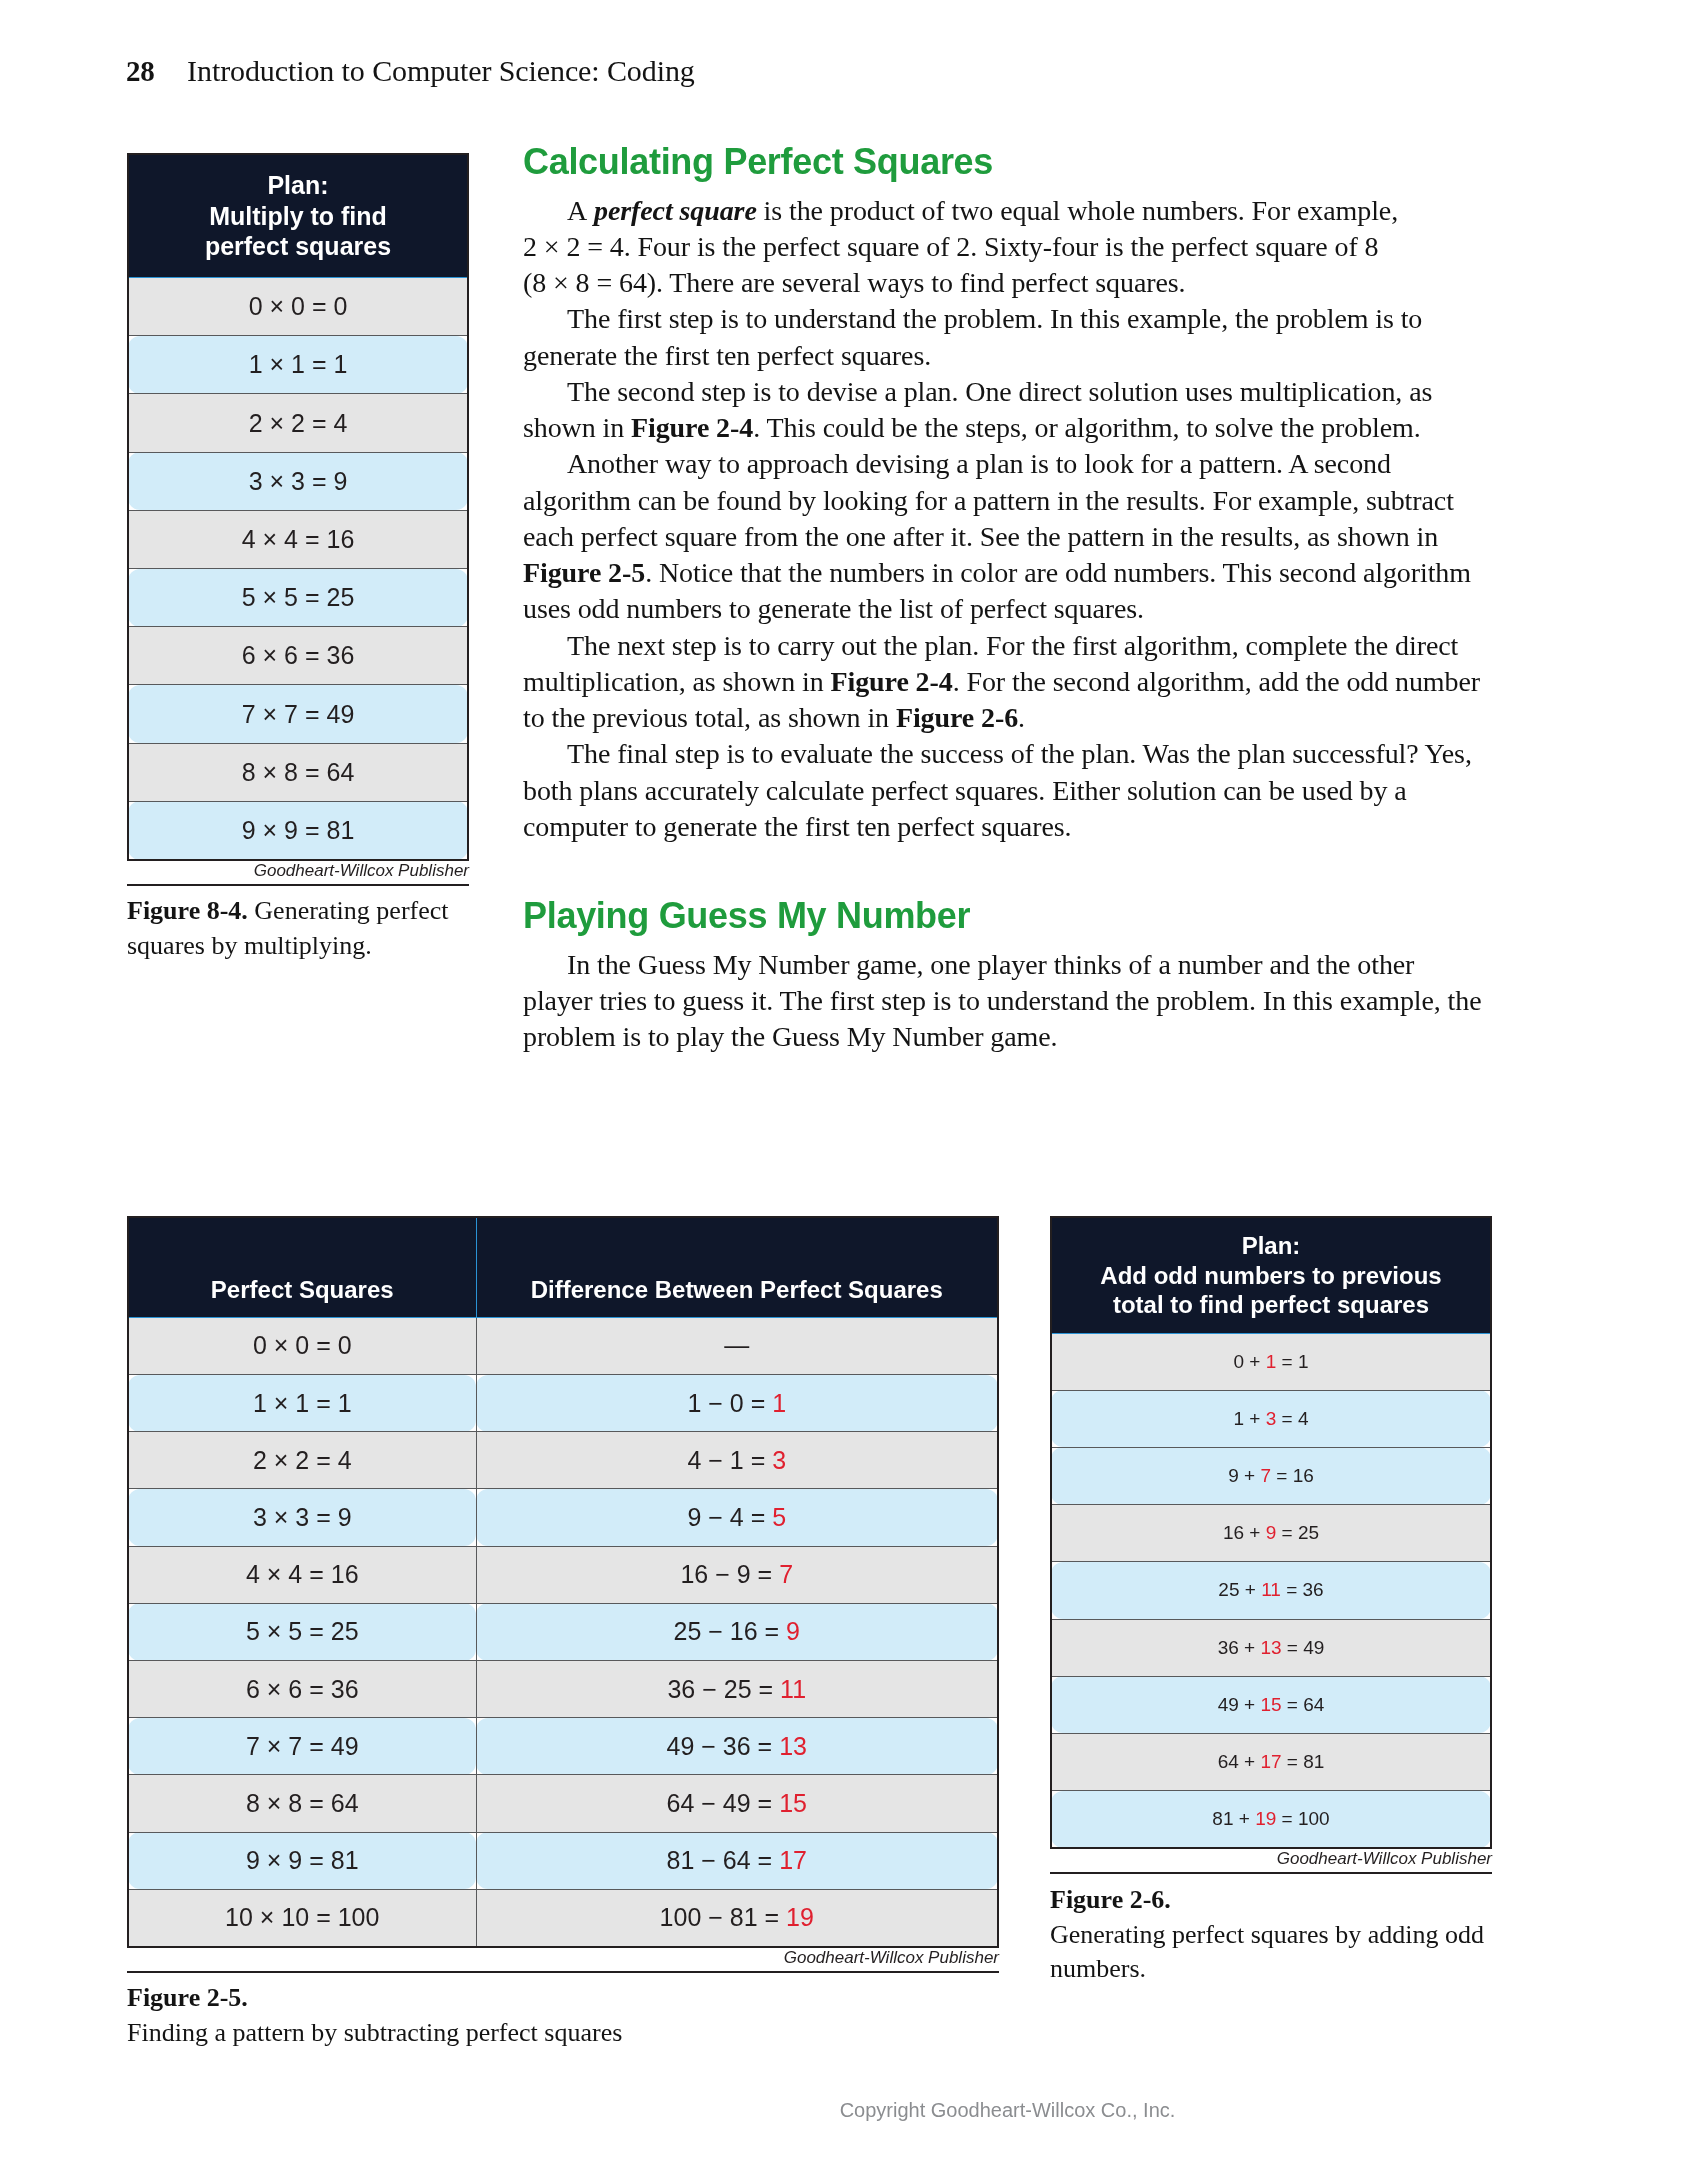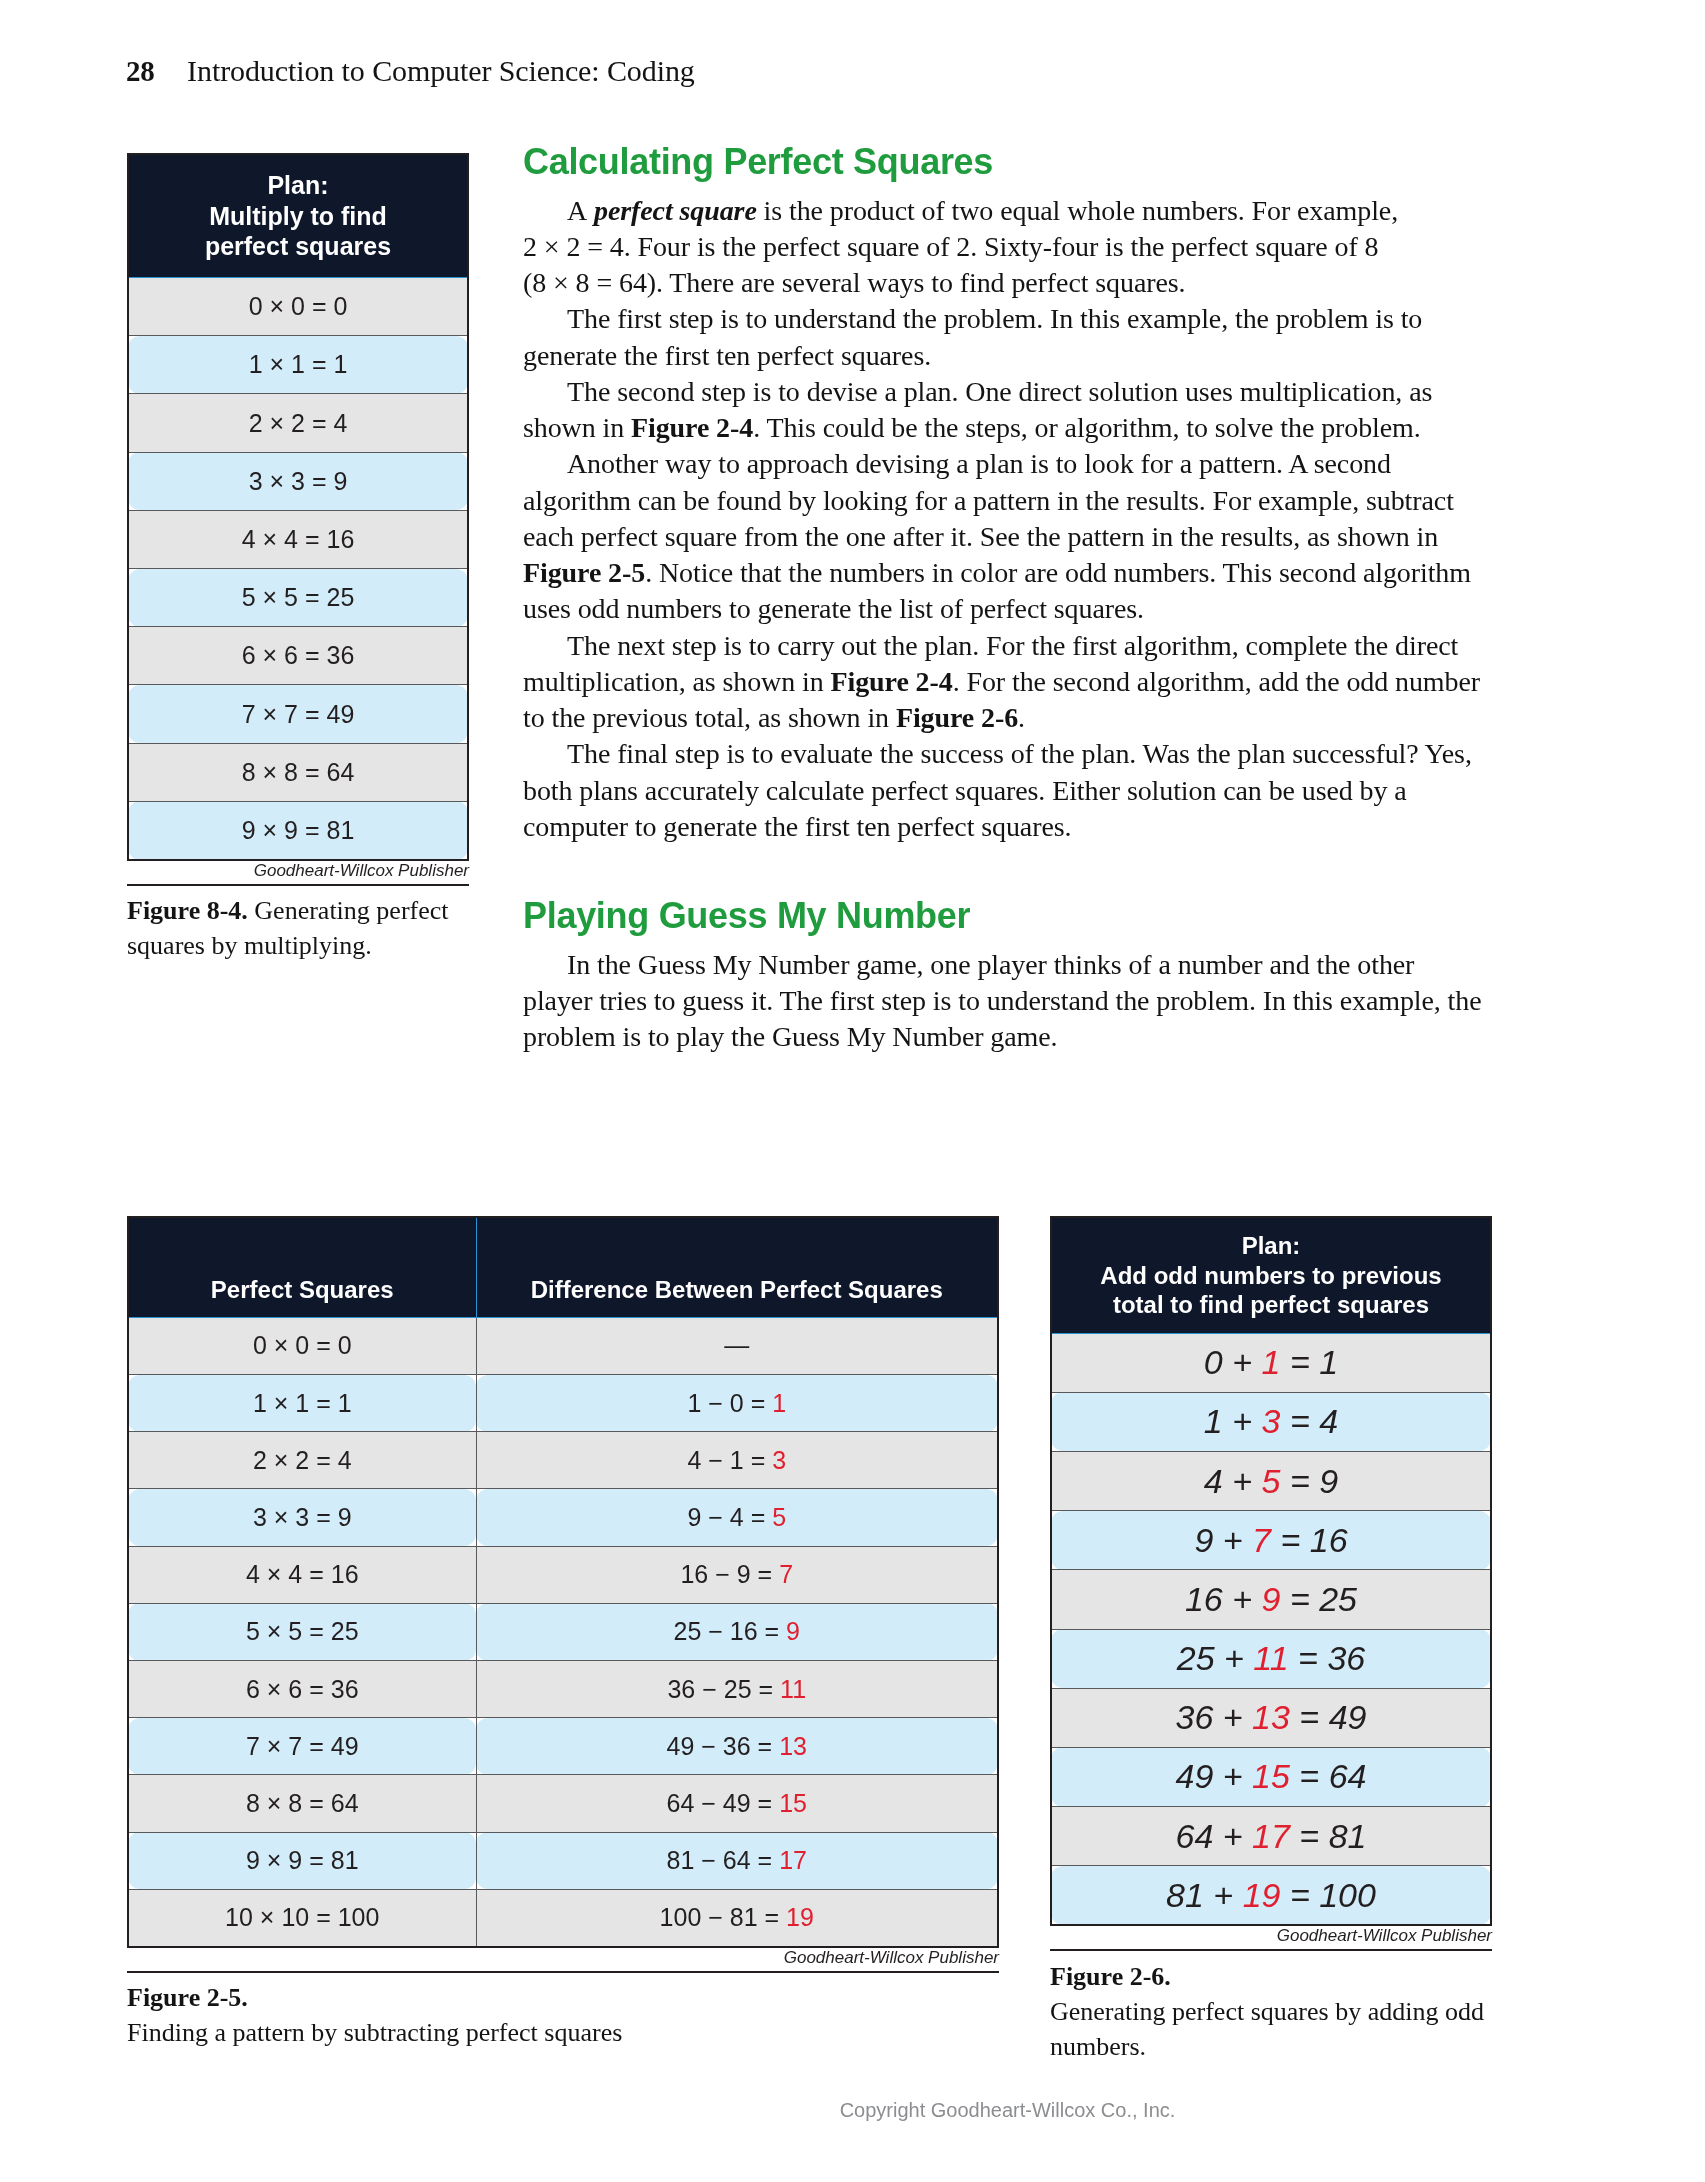--- a/index.html
+++ b/index.html
@@ -165,21 +165,21 @@
   #fig25 col.c1 { width: 40%; }
   #fig25 col.c2 { width: 60%; }
 
   
   #fig26 {
     position: absolute;
     left: 1050px;
     top: 1216px;
     width: 442px;
   }
-  #fig26 .fig-table td { font-size: 34px; height: 37px; font-style: italic; }
+  #fig26 .fig-table td { font-size: 19px; height: 37px; }
   #fig26 .fig-table th {
     padding: 13.4px 7.6px 13.4px 7.6px;
     vertical-align: middle;
     font-size: 24px;
   }
 
   
   .footer {
     position: absolute;
     left: 0;
@@ -351,23 +351,20 @@
           </th>
         </tr>
       </thead>
       <tbody>
         <tr>
             <td><span>0 + </span><span class="red">1</span><span> = 1</span></td>
           </tr>
         <tr class="alt">
             <td><span>1 + </span><span class="red">3</span><span> = 4</span></td>
           </tr>
-        <tr>
-            <td><span>4 + </span><span class="red">5</span><span> = 9</span></td>
-          </tr>
         <tr class="alt">
             <td><span>9 + </span><span class="red">7</span><span> = 16</span></td>
           </tr>
         <tr>
             <td><span>16 + </span><span class="red">9</span><span> = 25</span></td>
           </tr>
         <tr class="alt">
             <td><span>25 + </span><span class="red">11</span><span> = 36</span></td>
           </tr>
         <tr>

